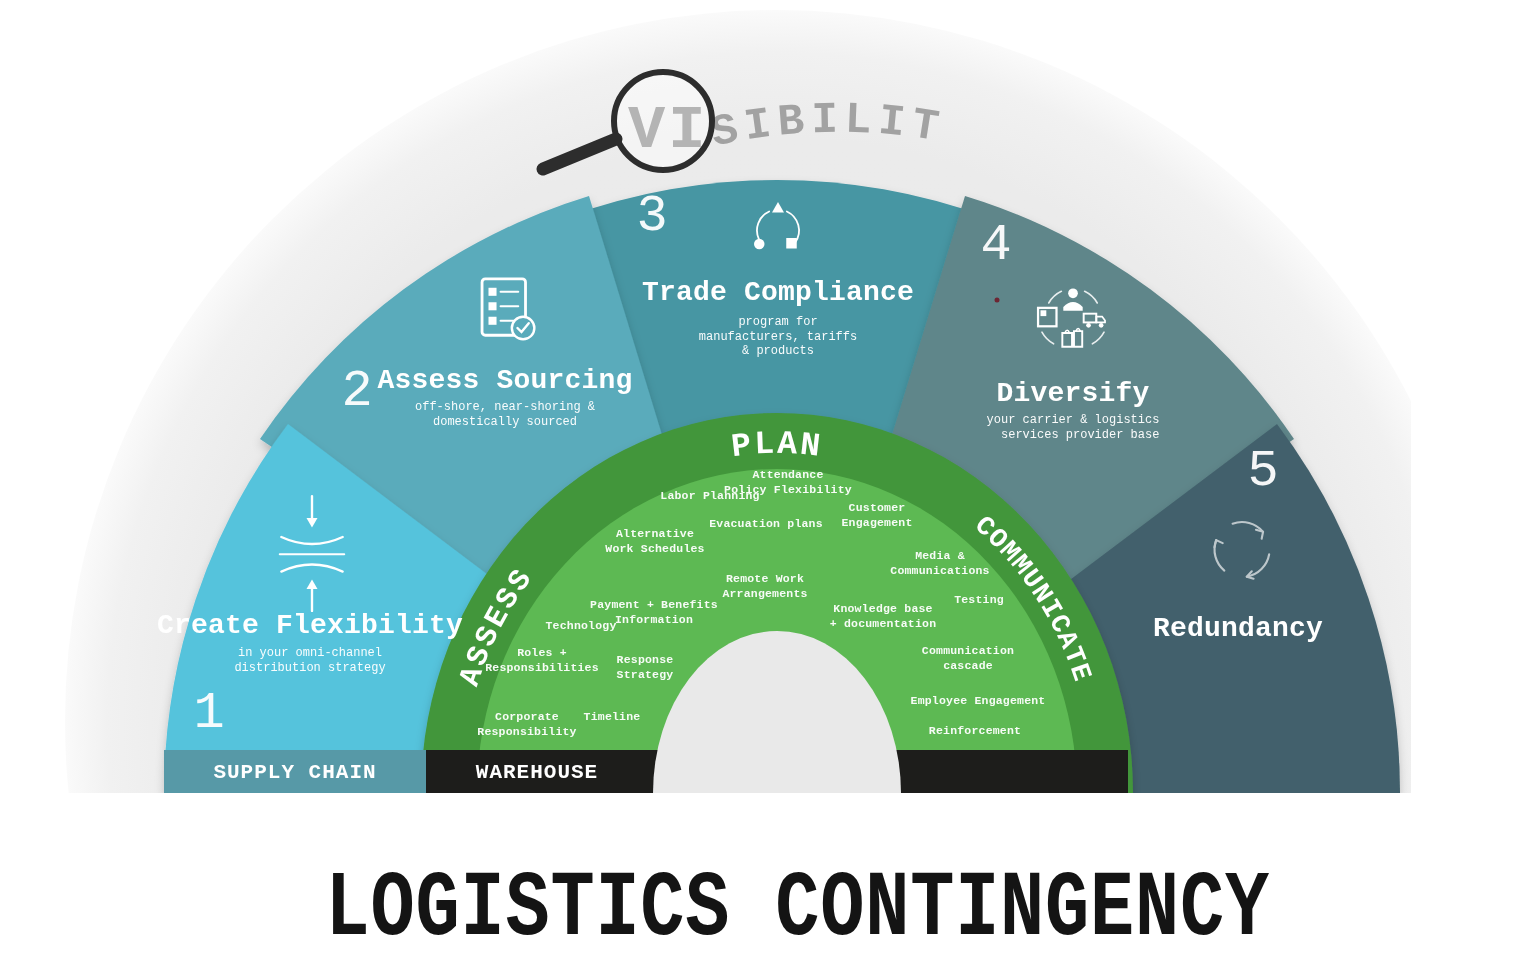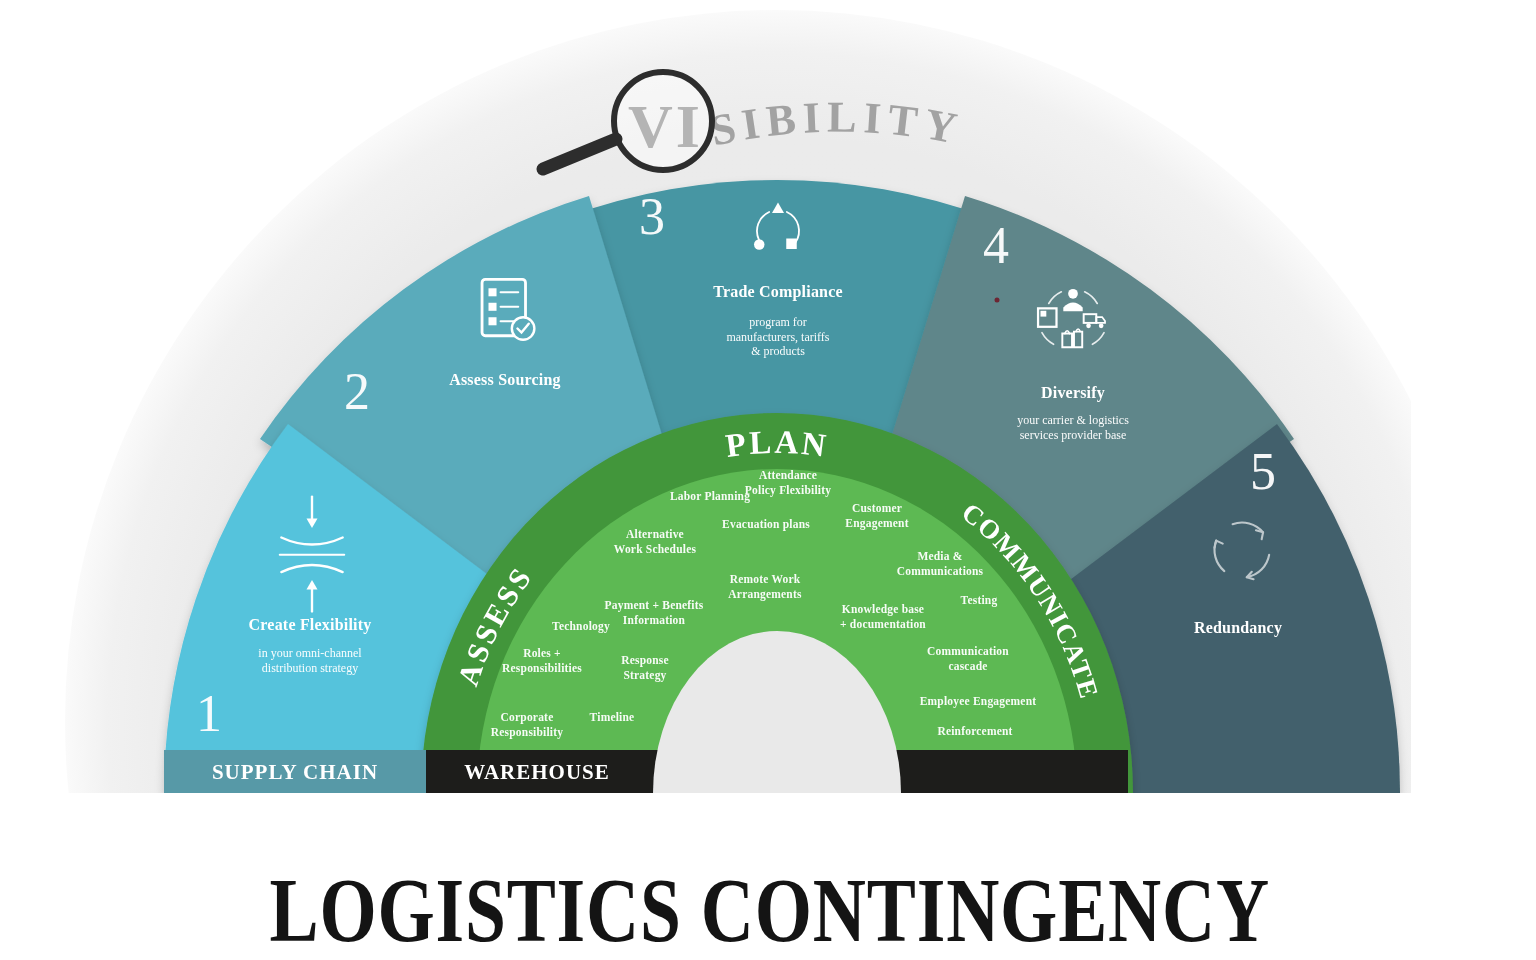--- a/index.html
+++ b/index.html
@@ -1,22 +1,22 @@
 <!DOCTYPE html>
 <html><head>
 <meta charset="utf-8">
 <style>
   html,body{margin:0;padding:0;background:#fff;}
   .stage{position:relative;width:1411px;height:960px;overflow:hidden;background:#fff;
-         font-family:Liberation Serif, serif;}
+         font-family:Liberation Mono, monospace;}
   .stage svg.bg{position:absolute;left:0;top:0;}
   .lbl{position:absolute;transform:translate(-50%,-50%);text-align:center;color:#fff;
        white-space:pre-line;pointer-events:none;}
   .num{font-size:52px;font-weight:300;opacity:.95;}
-  .head{font-size:16px;font-weight:700;letter-spacing:.2px;}
+  .head{font-size:28px;font-weight:700;letter-spacing:.2px;}
   .sub{font-size:12px;font-weight:400;line-height:1.22;color:rgba(255,255,255,.97);}
   .tag{font-size:11.5px;font-weight:600;line-height:1.3;color:rgba(255,255,255,.95);letter-spacing:.2px;}
   .bar-label{font-size:21px;font-weight:700;letter-spacing:1px;}
   .icon-box{position:absolute;transform:translate(-50%,-50%);}
   .title-wrap{position:absolute;left:0;right:0;top:864px;text-align:right;}
   .title-wrap span{display:inline-block;font-size:92px;font-weight:700;color:#141414;
                    transform:scaleX(.8);letter-spacing:1px;line-height:1;}
 </style>
 </head>
 <body>
@@ -105,20 +105,22 @@
       <path d="M30 19 H52" stroke-width="2.5"></path>
       <rect x="15" y="32" width="10" height="10" fill="#fff" stroke="none"></rect>
       <path d="M30 37 H52" stroke-width="2.5"></path>
       <rect x="15" y="50" width="10" height="10" fill="#fff" stroke="none"></rect>
       <path d="M30 55 H52" stroke-width="2.5"></path>
       <circle cx="58" cy="64" r="14" fill="#5aabbb" stroke-width="3"></circle>
       <path d="M51 64 L56 69 L65 58" stroke-width="3"></path>
     </svg>
   </div>
   <div class="lbl head" style="left:505px;top:380px;">Assess Sourcing</div>
+  <div class="lbl sub" style="left:505px;top:415px;">off-shore, near-shoring &amp;
+domestically sourced</div>
 
   <div class="lbl num" style="left:652px;top:216px;">3</div>
   <div class="icon-box" style="left:778px;top:230px;">
     <svg width="60" height="57" viewBox="0 0 80 76" fill="none" stroke="#fff" stroke-width="2.4" stroke-linecap="round">
       <path d="M14.6 53.8 A28 28 0 0 1 28.2 16.6"></path>
       <path d="M51.8 16.6 A28 28 0 0 1 62.9 58.1"></path>
       <path d="M40 4 L32 18 H48 Z" fill="#fff" stroke="none"></path>
       <circle cx="15" cy="60" r="7" fill="#fff" stroke="none"></circle>
       <rect x="51" y="52" width="14" height="14" fill="#fff" stroke="none"></rect>
     </svg>
@@ -143,21 +145,21 @@
       <path d="M63 31 H69 L72 35 V37 H63 Z" stroke-width="1.8"></path>
       <circle cx="55" cy="40" r="2.4" fill="#fff" stroke="none"></circle>
       <circle cx="68" cy="40" r="2.4" fill="#fff" stroke="none"></circle>
       <path d="M28 48 H38 V62 H28 Z" stroke-width="2"></path>
       <path d="M30.5 48 Q33 42 35.5 48" stroke-width="1.6"></path>
       <path d="M40 46 H48.5 V62 H40 Z" stroke-width="2"></path>
       <path d="M42 46 Q44.3 40.5 46.5 46" stroke-width="1.6"></path>
     </svg>
   </div>
   <div class="lbl head" style="left:1073px;top:393px;">Diversify</div>
-  <div class="lbl sub" style="left:1073px;top:428px;">your carrier &amp; logistics
+  <div class="lbl sub" style="left:1073px;top:428px;text-align:right;">your carrier &amp; logistics
 services provider base</div>
 
   <div class="lbl num" style="left:1263px;top:471px;">5</div>
   <div class="icon-box" style="left:1242px;top:552px;">
     <svg width="76" height="76" viewBox="0 0 80 80" fill="none" stroke="#fff" stroke-width="2.2" stroke-linecap="round" opacity=".65">
       <path d="M30.1 12.8 A29 29 0 0 1 62.2 21.4"></path>
       <path d="M62.2 21.4 l-7.5 -2.2 m7.5 2.2 l-1.5 7.3"></path>
       <path d="M68.6 45 A29 29 0 0 1 45 68.6"></path>
       <path d="M45 68.6 l5.3 -5.7 m-5.3 5.7 l7.2 2.1"></path>
       <path d="M21.4 62.2 A29 29 0 0 1 12.8 30.1"></path>

